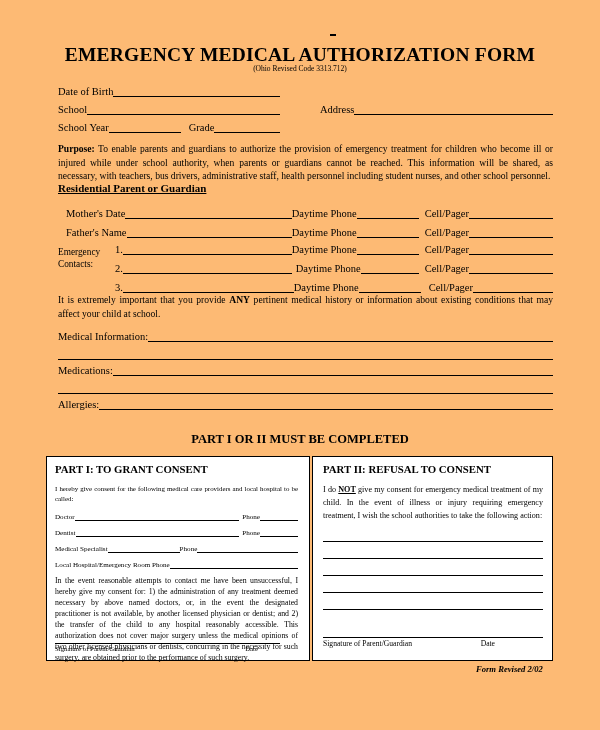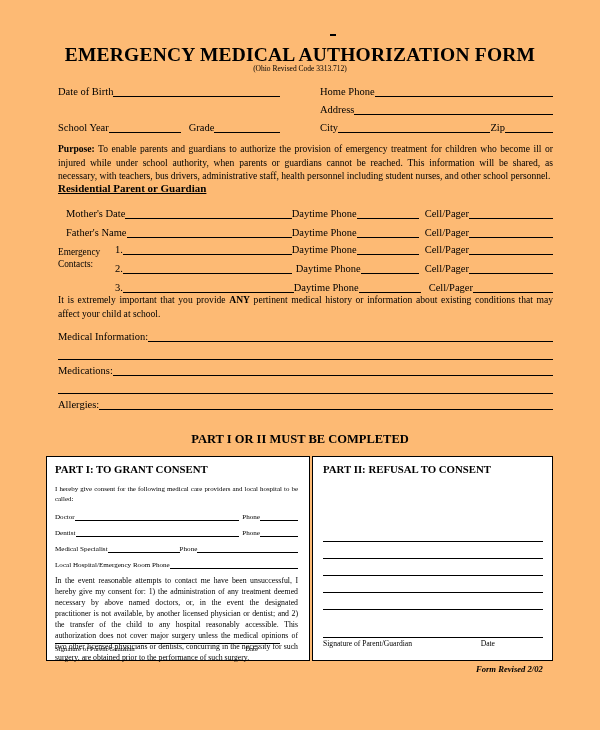--- a/index.html
+++ b/index.html
@@ -176,42 +176,36 @@
 
   <div class="tick"></div>
 
   <div class="title">EMERGENCY MEDICAL AUTHORIZATION FORM</div>
   <div class="subtitle">(Ohio Revised Code 3313.712)</div>
 
   <div class="row" style="left:58px; top:85px; width:222px;">
     <span class="lbl">Date of Birth</span>
     <span class="rule grow"></span>
   </div>
-  <div class="row" style="left:320px; top:85px; width:233px;">
-    <span class="lbl">Home Phone</span>
-    <span class="rule grow"></span>
-  </div>
-
+
+  <div class="row" style="left:58px; top:103px; width:222px;">
+    <span class="lbl">School</span>
+    <span class="rule grow"></span>
+  </div>
   <div class="row" style="left:58px; top:121px; width:222px;">
     <span class="lbl">School Year</span>
     <span class="rule" style="width:72px;"></span>
     <span class="sp" style="width:8px;"></span>
     <span class="lbl">Grade</span>
     <span class="rule grow"></span>
   </div>
 
   <div class="row" style="left:320px; top:103px; width:233px;">
     <span class="lbl">Address</span>
     <span class="rule grow"></span>
-  </div>
-  <div class="row" style="left:320px; top:121px; width:233px;">
-    <span class="lbl">City</span>
-    <span class="rule grow"></span>
-    <span class="lbl">Zip</span>
-    <span class="rule" style="width:48px;"></span>
   </div>
 
   <div class="para" style="left:58px; top:142px; width:495px;">
     <b>Purpose:</b>
     <span>To enable parents and guardians to authorize the provision of emergency treatment for children who become ill or injured while under school authority, when parents or guardians cannot be reached.  This information will be shared, as necessary, with teachers, bus drivers, administrative staff, health personnel including student nurses, and other school personnel.</span>
   </div>
 
   <div class="section-head" style="left:58px; top:182px;">Residential Parent or Guardian</div>
 
   <div class="row" style="left:66px; top:207px; width:487px;">
@@ -332,20 +326,23 @@
     <div class="sig-caption" style="left:8px; top:188px; width:225px;">
       <span>Signature of Parent/Guardian</span>
       <span style="flex:1 1 auto;"></span>
       <span style="padding-right:22px;">Date</span>
     </div>
   </div>
 
   <div class="box" style="left:312px; top:456px; width:241px; height:205px;">
     <div class="box-head" style="left:10px; top:6px;">PART II:  REFUSAL TO CONSENT</div>
 
+    <div class="box-para med" style="left:10px; top:27px; width:220px;">
+      <span>I do </span><b><u>NOT</u></b><span> give my consent for emergency medical treatment of my child.  In the event of illness or injury requiring emergency treatment, I wish the school authorities to take the following action:</span>
+    </div>
 
     <div class="blank-line" style="left:10px; top:84px; width:220px;"></div>
     <div class="blank-line" style="left:10px; top:101px; width:220px;"></div>
     <div class="blank-line" style="left:10px; top:118px; width:220px;"></div>
     <div class="blank-line" style="left:10px; top:135px; width:220px;"></div>
     <div class="blank-line" style="left:10px; top:152px; width:220px;"></div>
 
     <div class="sig-line" style="left:10px; top:180px; width:220px;"></div>
     <div class="sig-caption med" style="left:10px; top:182px; width:220px;">
       <span>Signature of Parent/Guardian</span>

